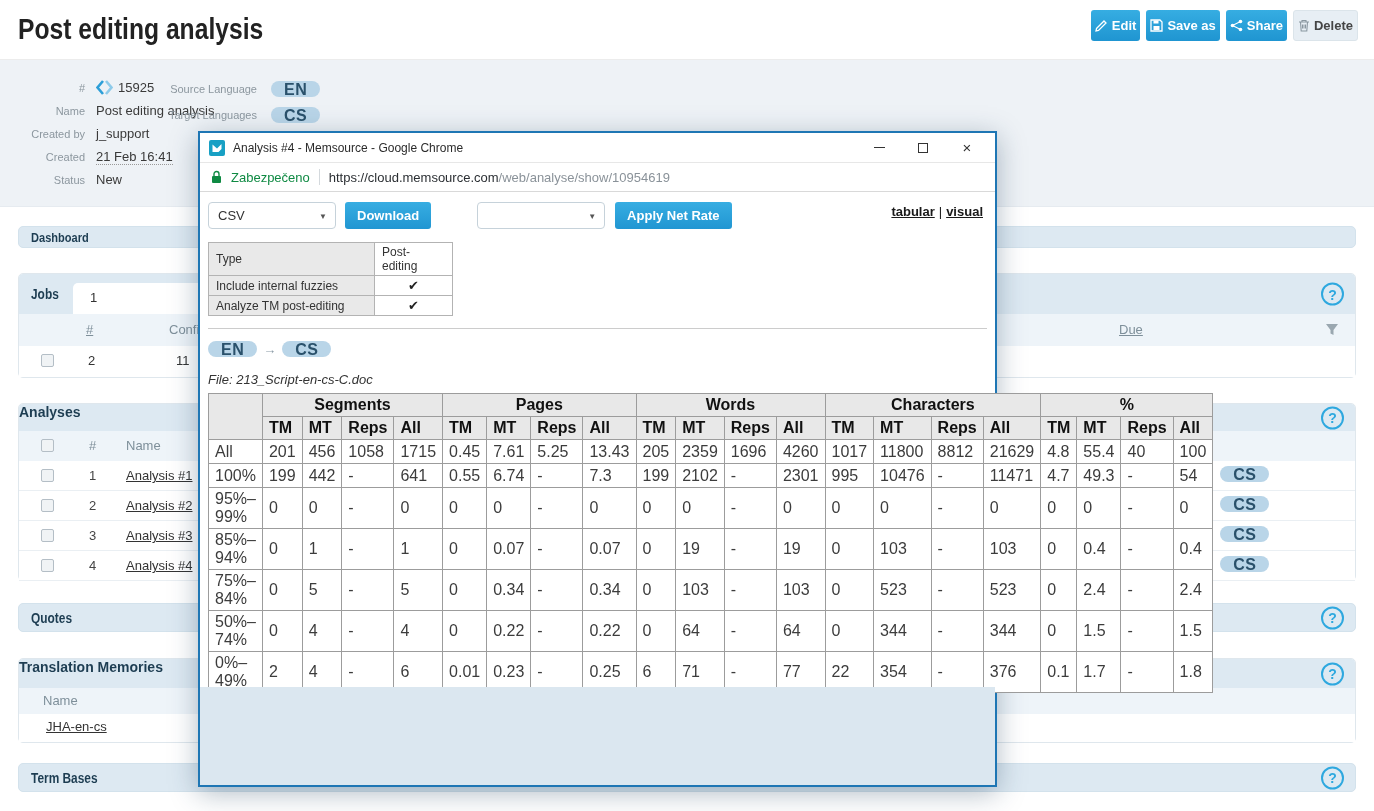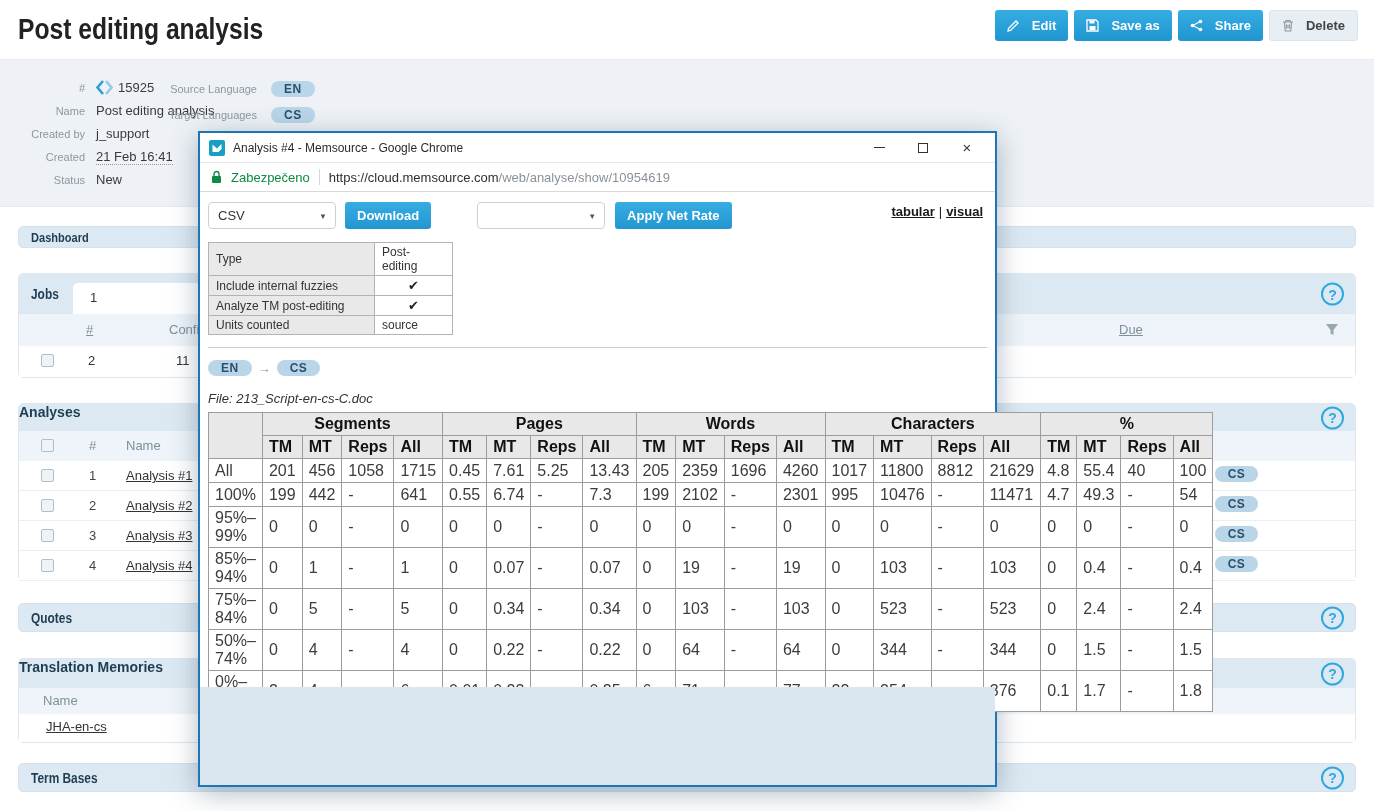--- a/index.html
+++ b/index.html
@@ -7,38 +7,38 @@
   body {
     font-family: "Liberation Sans", "DejaVu Sans", sans-serif;
     background:#fff; color:#333; position:relative; font-size:13px;
   }
   .cond { display:inline-block; transform:scaleX(.85); transform-origin:0 50%; white-space:nowrap; }
 
   
   .top-header { position:absolute; left:0; top:0; width:1374px; height:60px; background:#fff; border-bottom:1px solid #ececec; }
   .page-title { position:absolute; left:18px; top:13px; font-size:29px; font-weight:bold; color:#222; }
   .actions { position:absolute; right:16px; top:10px; display:flex; gap:6px; }
-  .btn { height:31px; border-radius:3px; border:none; display:flex; align-items:center; gap:12px;
-         padding:0 12px; font-size:13px; font-weight:bold; cursor:pointer;
+  .btn { height:31px; border-radius:3px; border:none; display:flex; align-items:center; gap:4px;
+         padding:0 4px; font-size:13px; font-weight:bold; cursor:pointer;
          background:linear-gradient(#36ade2,#1f95d1); color:#fff; font-family:inherit; }
   .btn svg { display:block; }
   .btn.light { background:#e7eef4; color:#444; border:1px solid #dbe4ea; }
 
   
   .info-panel { position:absolute; left:0; top:60px; width:1374px; height:147px; background:#eef2f6; border-bottom:1px solid #e6ebf0; }
   .info-col { position:absolute; left:0; top:20px; }
   .info-row { display:flex; align-items:center; margin-bottom:8px; height:15px; }
   .info-label { width:85px; text-align:right; color:#8c979f; font-size:11px; flex:none; }
   .info-value { margin-left:11px; color:#3a3a3a; font-size:13px; display:flex; align-items:center; gap:5px; }
   .dotted { border-bottom:1px dotted #9a9a9a; }
   .lang-col { position:absolute; left:160px; top:20px; }
   .lang-row { display:flex; align-items:center; margin-bottom:9px; height:17px; }
   .lang-label { width:97px; text-align:right; color:#8c979f; font-size:11px; flex:none; }
   .lang-row .badge { margin-left:14px; }
-  .badge { display:inline-block; background:#b9d5e8; color:#2a516b; font-size:12px; font-weight:bold;
+  .badge { display:inline-block; background:#b9d5e8; color:#2a516b; font-size:16px; font-weight:bold;
            padding:3px 13px 2px; border-radius:9px; letter-spacing:.5px; line-height:11px; }
   .larrow { color:#8a9aa5; margin:0 6px; font-size:13px; }
 
   
   .bar { position:absolute; left:18px; width:1338px; background:#dde9f2; border:1px solid #d3e2ec;
          border-radius:5px; color:#1d3d52; font-weight:bold; font-size:14px; }
   .bar .bar-label { position:absolute; left:12px; top:50%; transform:translateY(-50%) scaleX(.85); transform-origin:0 50%; }
   .help { position:absolute; right:11px; top:50%; transform:translateY(-50%); width:23px; height:23px;
           border:2px solid #2ea8df; border-radius:50%; color:#2ea8df; font-size:14px; font-weight:bold;
           display:flex; align-items:center; justify-content:center; background:transparent; cursor:pointer; }
@@ -404,24 +404,20 @@
             <td class="sv">Post-editing</td>
           </tr>
           <tr>
             <td class="sl">Include internal fuzzies</td>
             <td class="sv chk">✔</td>
           </tr>
           <tr>
             <td class="sl">Analyze TM post-editing</td>
             <td class="sv chk">✔</td>
           </tr>
-          <tr>
-            <td class="sl">Units counted</td>
-            <td class="sv">source</td>
-          </tr>
         </tbody>
     </table>
 
     <hr class="pop-divider">
 
     <div class="pair-row">
       <span class="badge">EN</span>
       <span class="larrow">→</span>
       <span class="badge">CS</span>
     </div>

